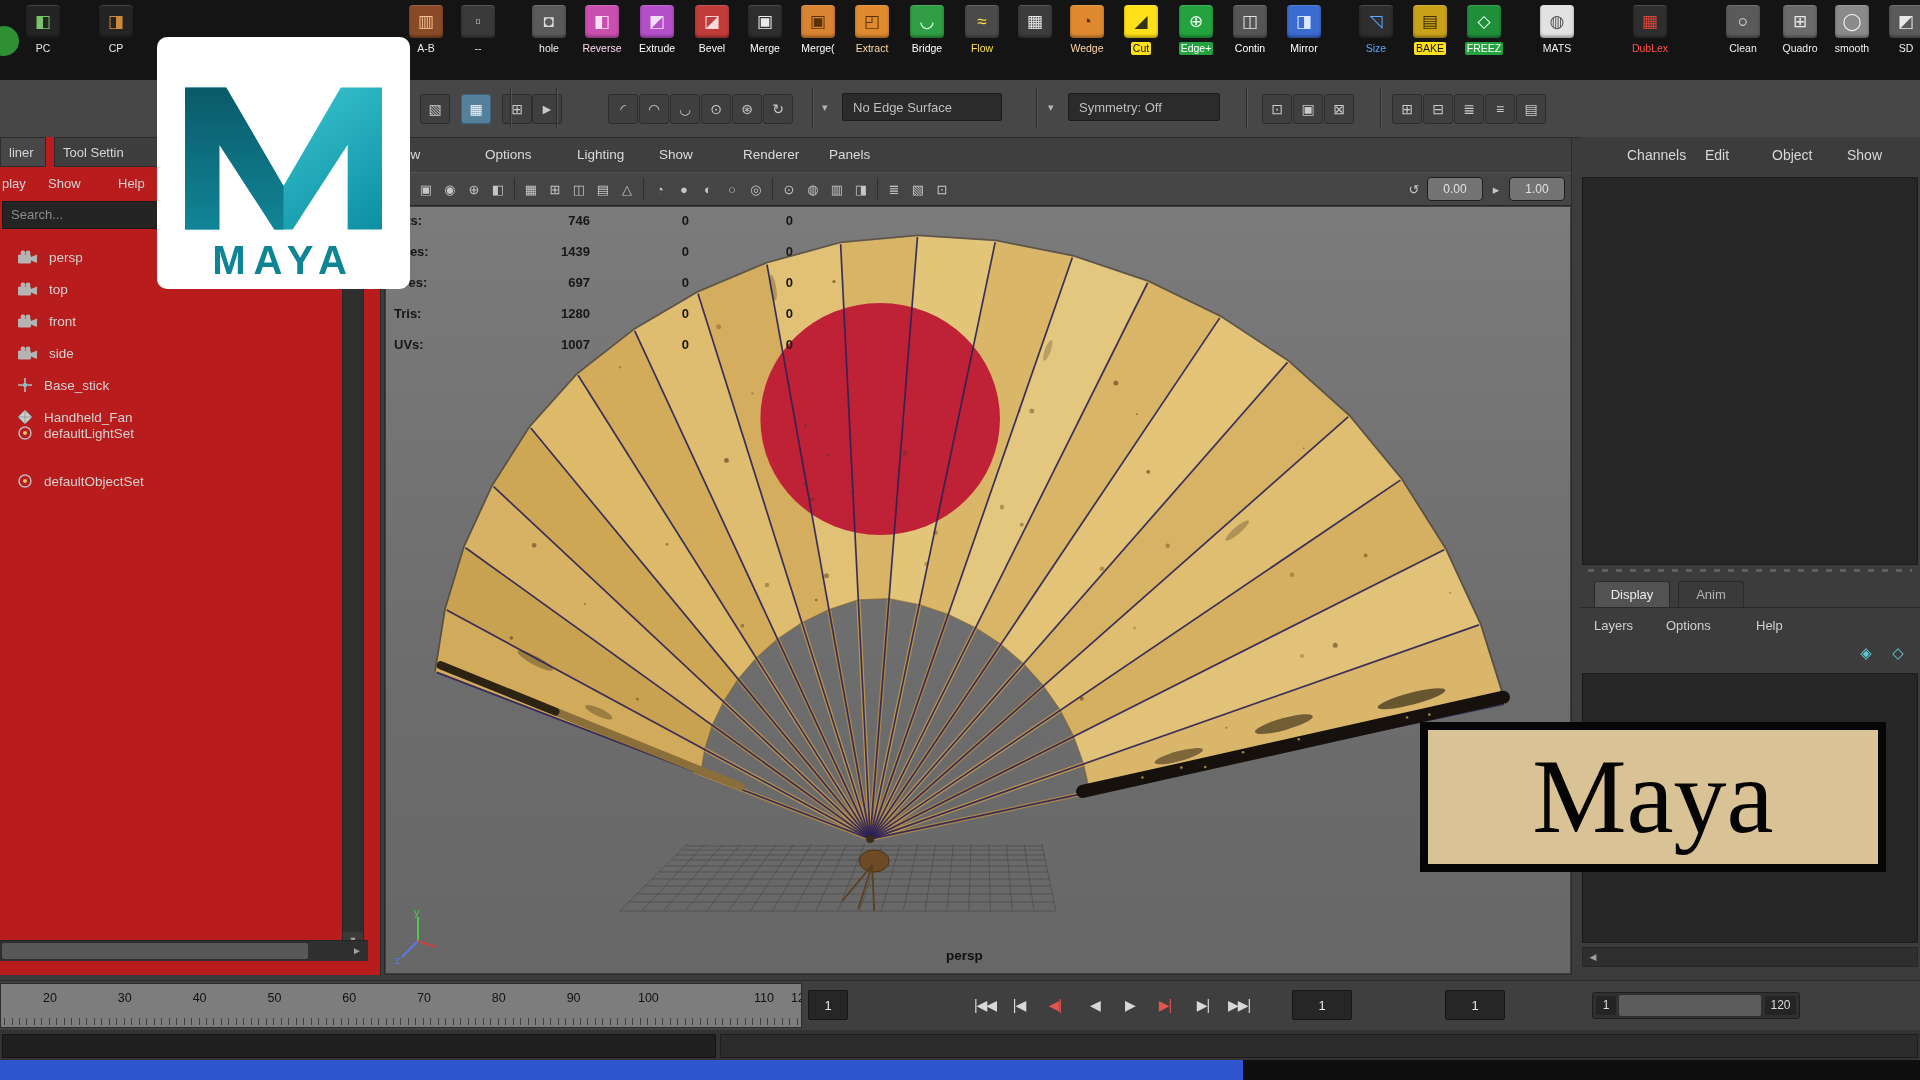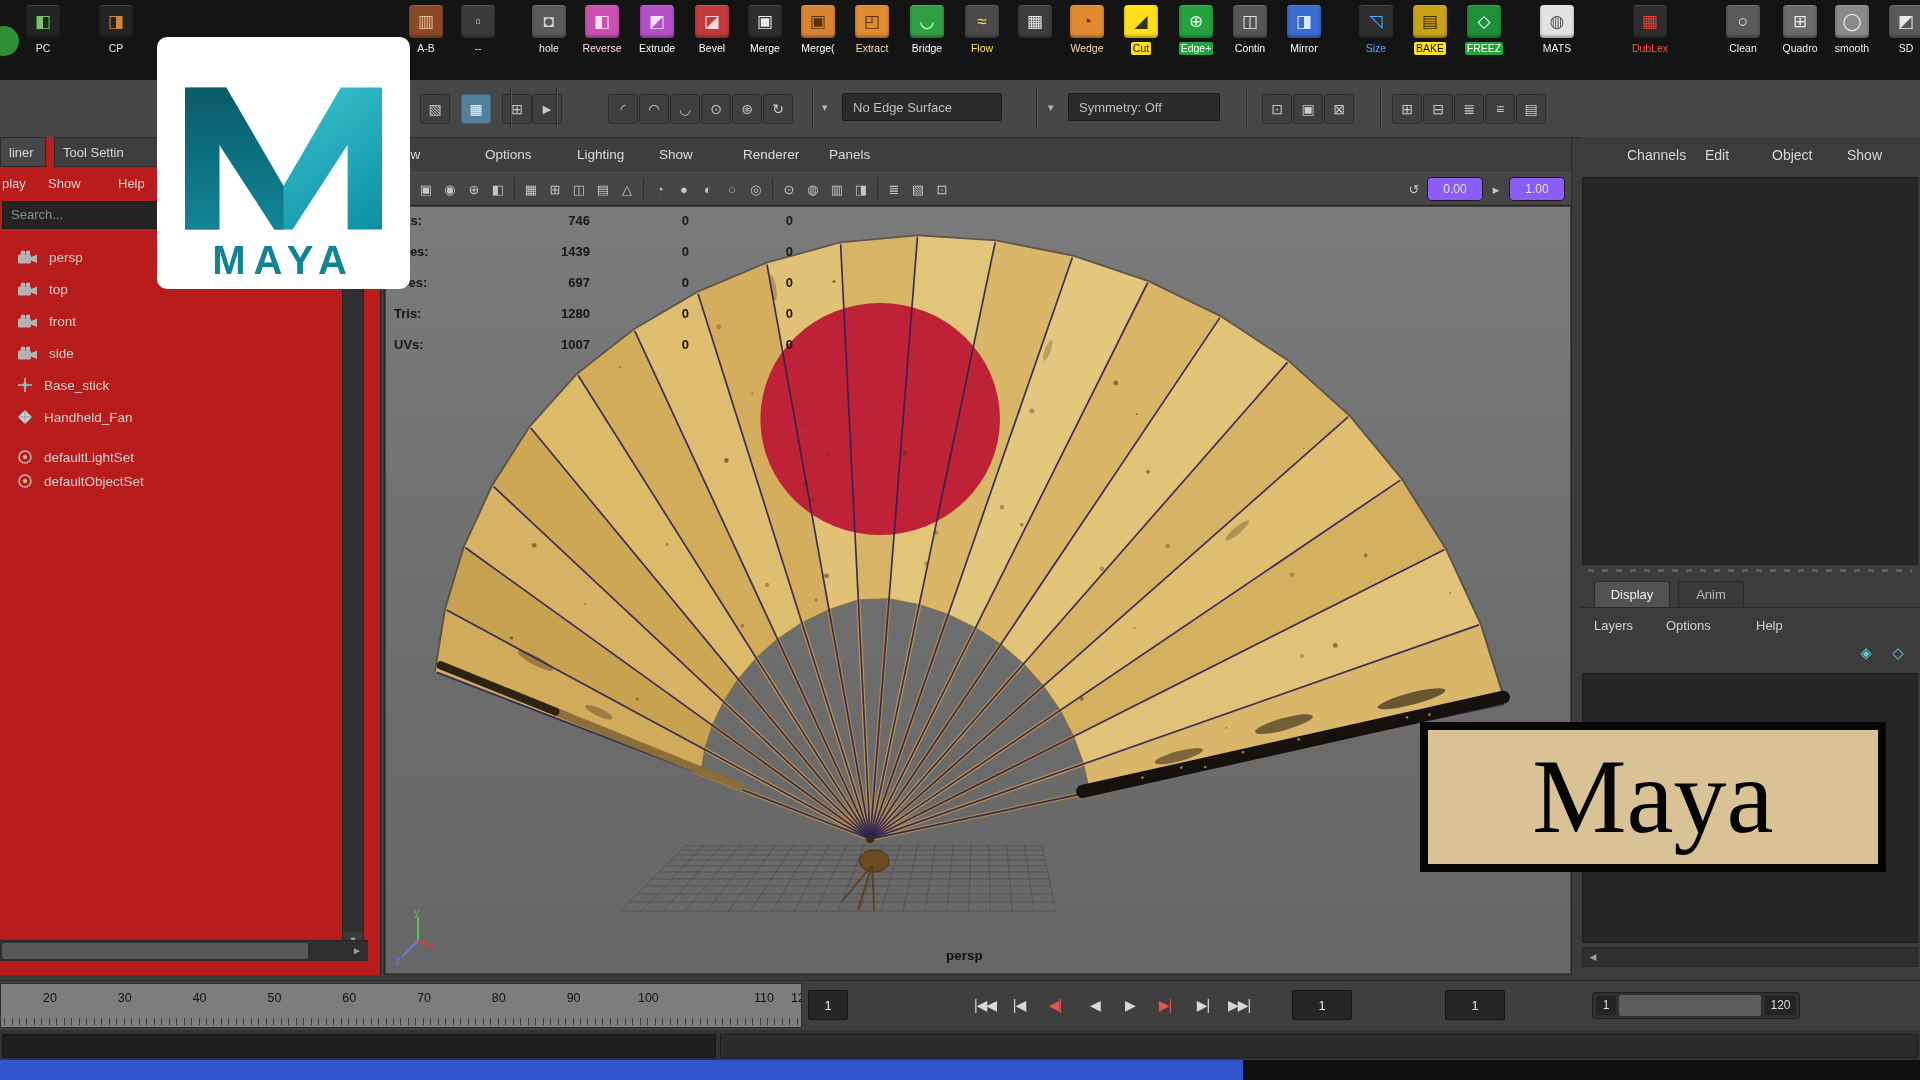--- a/index.html
+++ b/index.html
@@ -28,21 +28,21 @@
   .varrow{position:absolute;left:0;width:100%;height:16px;color:#9f9f9f;font-size:9px;text-align:center;line-height:16px;background:#3a3a3a;}
   .hscroll{position:absolute;left:0;bottom:14px;height:20px;width:368px;background:#2f2f2f;border-top:1px solid #262626;}
   .hthumb{position:absolute;left:2px;top:2px;bottom:2px;width:306px;background:#585858;border-radius:2px;}
   .harrow{position:absolute;right:2px;top:0;width:18px;height:100%;color:#9f9f9f;font-size:10px;text-align:center;line-height:20px;}
   
   #viewport{position:absolute;left:384px;top:137px;width:1188px;bottom:105px;background:#3f3f3f;border:1px solid #2b2b2b;box-sizing:border-box;}
   .vpm{position:absolute;top:0;height:34px;font-size:13.5px;color:#dadada;line-height:34px;}
   #vp-toolbar{position:absolute;top:34px;left:0;right:0;height:34px;background:#454545;border-top:1px solid #515151;border-bottom:1px solid #262626;display:flex;align-items:center;padding:0 6px;gap:2px;box-sizing:border-box;}
   .vpt{width:22px;height:24px;color:#c6c6c6;font-size:13px;display:flex;align-items:center;justify-content:center;}
   .vpsep{width:1px;height:22px;background:#2e2e2e;margin:0 3px;}
-  .vpfield{width:54px;height:22px;background:#8b5cf6;border:1px solid #1d1d1d;color:#e0e0e0;font-size:12px;text-align:center;line-height:22px;border-radius:4px;}
+  .vpfield{width:54px;height:22px;background:#737373;border:1px solid #1d1d1d;color:#e0e0e0;font-size:12px;text-align:center;line-height:22px;border-radius:4px;}
   .spacer{flex:1;}
   #vp-canvas{position:absolute;top:69px;left:1px;right:1px;bottom:1px;background:linear-gradient(#7b7b7b 0%,#6d6d6d 60%,#676767 100%);overflow:hidden;}
   #scene-svg{position:absolute;left:0;top:0;width:100%;height:100%;}
   .hud-row{position:absolute;left:0;height:22px;font-size:13px;font-weight:bold;color:#171717;width:430px;}
   .hud-row span{position:absolute;top:0;}
   .h0{left:8px;}
   .h1{left:84px;width:120px;text-align:right;}
   .h2{left:243px;width:60px;text-align:right;}
   .h3{left:347px;width:60px;text-align:right;}
   #persp-label{position:absolute;left:560px;bottom:10px;font-size:13.5px;font-weight:bold;color:#101010;}
@@ -207,21 +207,21 @@
           </svg>
           <span>Base_stick</span>
         </div>
         <div class="ol-row" style="top: 264px;">
           <svg width="16" height="16">
             <polygon points="8,1 15,8 8,15 1,8" fill="#cfcfcf" stroke="#8a8a8a"></polygon>
             <path d="M8 1 V15 M1 8 H15" stroke="#8a8a8a" stroke-width="0.8"></path>
           </svg>
           <span>Handheld_Fan</span>
         </div>
-        <div class="ol-row" style="top: 304px;">
+        <div class="ol-row" style="top: 280px;">
           <svg width="16" height="16">
             <circle cx="8" cy="8" r="6" fill="none" stroke="#b8b8b8" stroke-width="1.5"></circle>
             <circle cx="8" cy="8" r="2" fill="#d8c870"></circle>
           </svg>
           <span>defaultLightSet</span>
         </div>
         <div class="ol-row" style="top: 328px;">
           <svg width="16" height="16">
             <circle cx="8" cy="8" r="6" fill="none" stroke="#b8b8b8" stroke-width="1.5"></circle>
             <circle cx="8" cy="8" r="2" fill="#d8c870"></circle>

